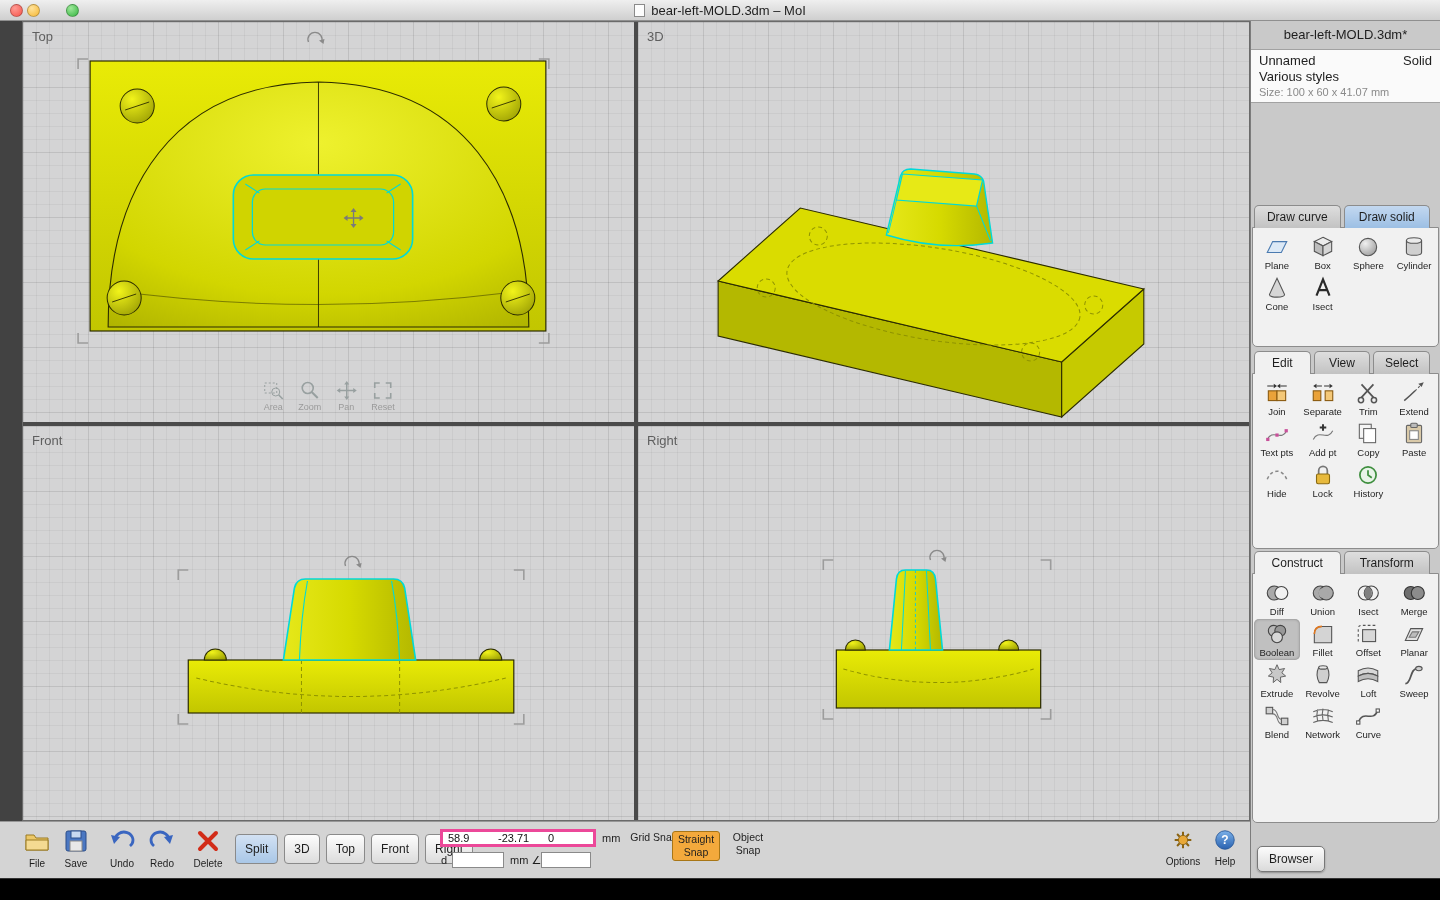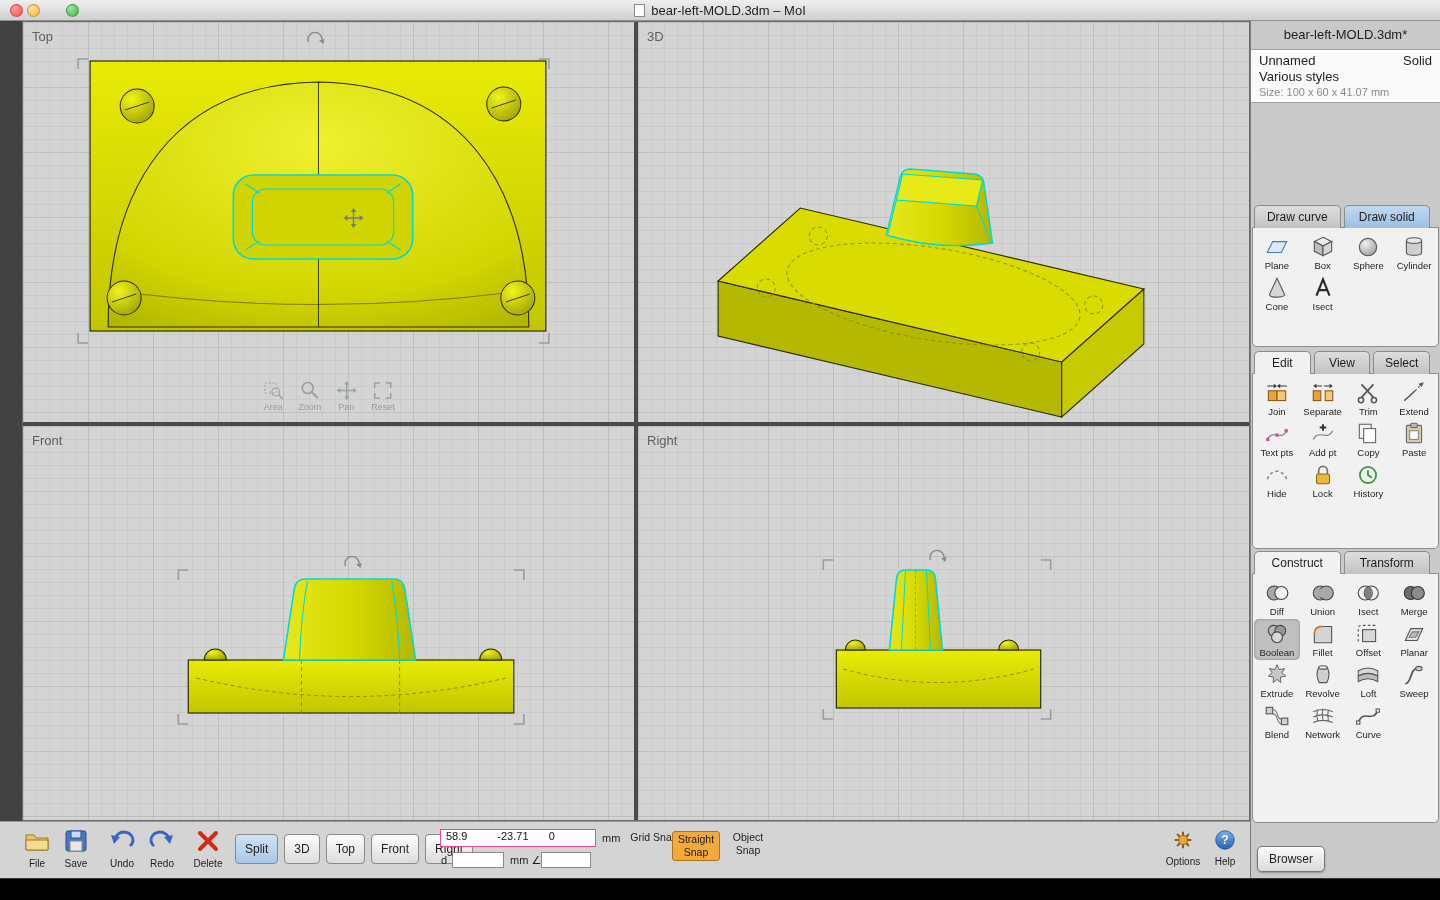--- a/index.html
+++ b/index.html
@@ -75,21 +75,21 @@
   .bottombar { position:absolute; left:0; bottom:0; width:1250px; height:57px;
                background:#d4d4d4; border-top:1px solid #979797; }
   .bb-tool { position:absolute; top:7px; width:42px; text-align:center; }
   .bb-tool .lbl { display:block; font-size:10px; color:#1e1e1e; margin-top:1px; }
   .vbtns { position:absolute; left:235px; top:12px; display:flex; gap:6px; }
   .vbtn { height:30px; padding:0 9px; font-size:12px; color:#1e1e1e;
           background:linear-gradient(#fdfdfd,#dcdcdc); border:1px solid #8a8a8a; border-radius:4px;
           display:flex; align-items:center; }
   .vbtn.active { background:linear-gradient(#d2e1f3,#a9c7e7); }
   .coordbox { position:absolute; left:440px; top:7px; width:156px; height:18px; background:#fff;
-              border:1px solid #ec4899; display:flex; align-items:flex-start; font-size:11px; color:#111; }
+              border:3px solid #ec4899; display:flex; align-items:flex-end; font-size:11px; color:#111; }
   .coordbox span { flex:1; padding-left:5px; }
   .unit1 { position:absolute; left:602px; top:10px; font-size:11px; color:#1e1e1e; }
   .dlabel { position:absolute; left:441px; top:32px; font-size:11px; color:#1e1e1e; }
   .dinput { position:absolute; left:452px; top:30px; width:52px; height:16px; background:#fff; border:1px solid #8a8a8a; }
   .unit2 { position:absolute; left:510px; top:32px; font-size:11px; color:#1e1e1e; }
   .ainput { position:absolute; left:541px; top:30px; width:50px; height:16px; background:#fff; border:1px solid #8a8a8a; }
   .snap { position:absolute; top:9px; width:48px; text-align:center; font-size:10.5px; line-height:1.25;
           color:#1e1e1e; }
   .snap.active { background:#f3a93c; border:1px solid #a87616; border-radius:3px; padding:1px 0; }
   .bb-right { position:absolute; top:6px; width:42px; text-align:center; }

